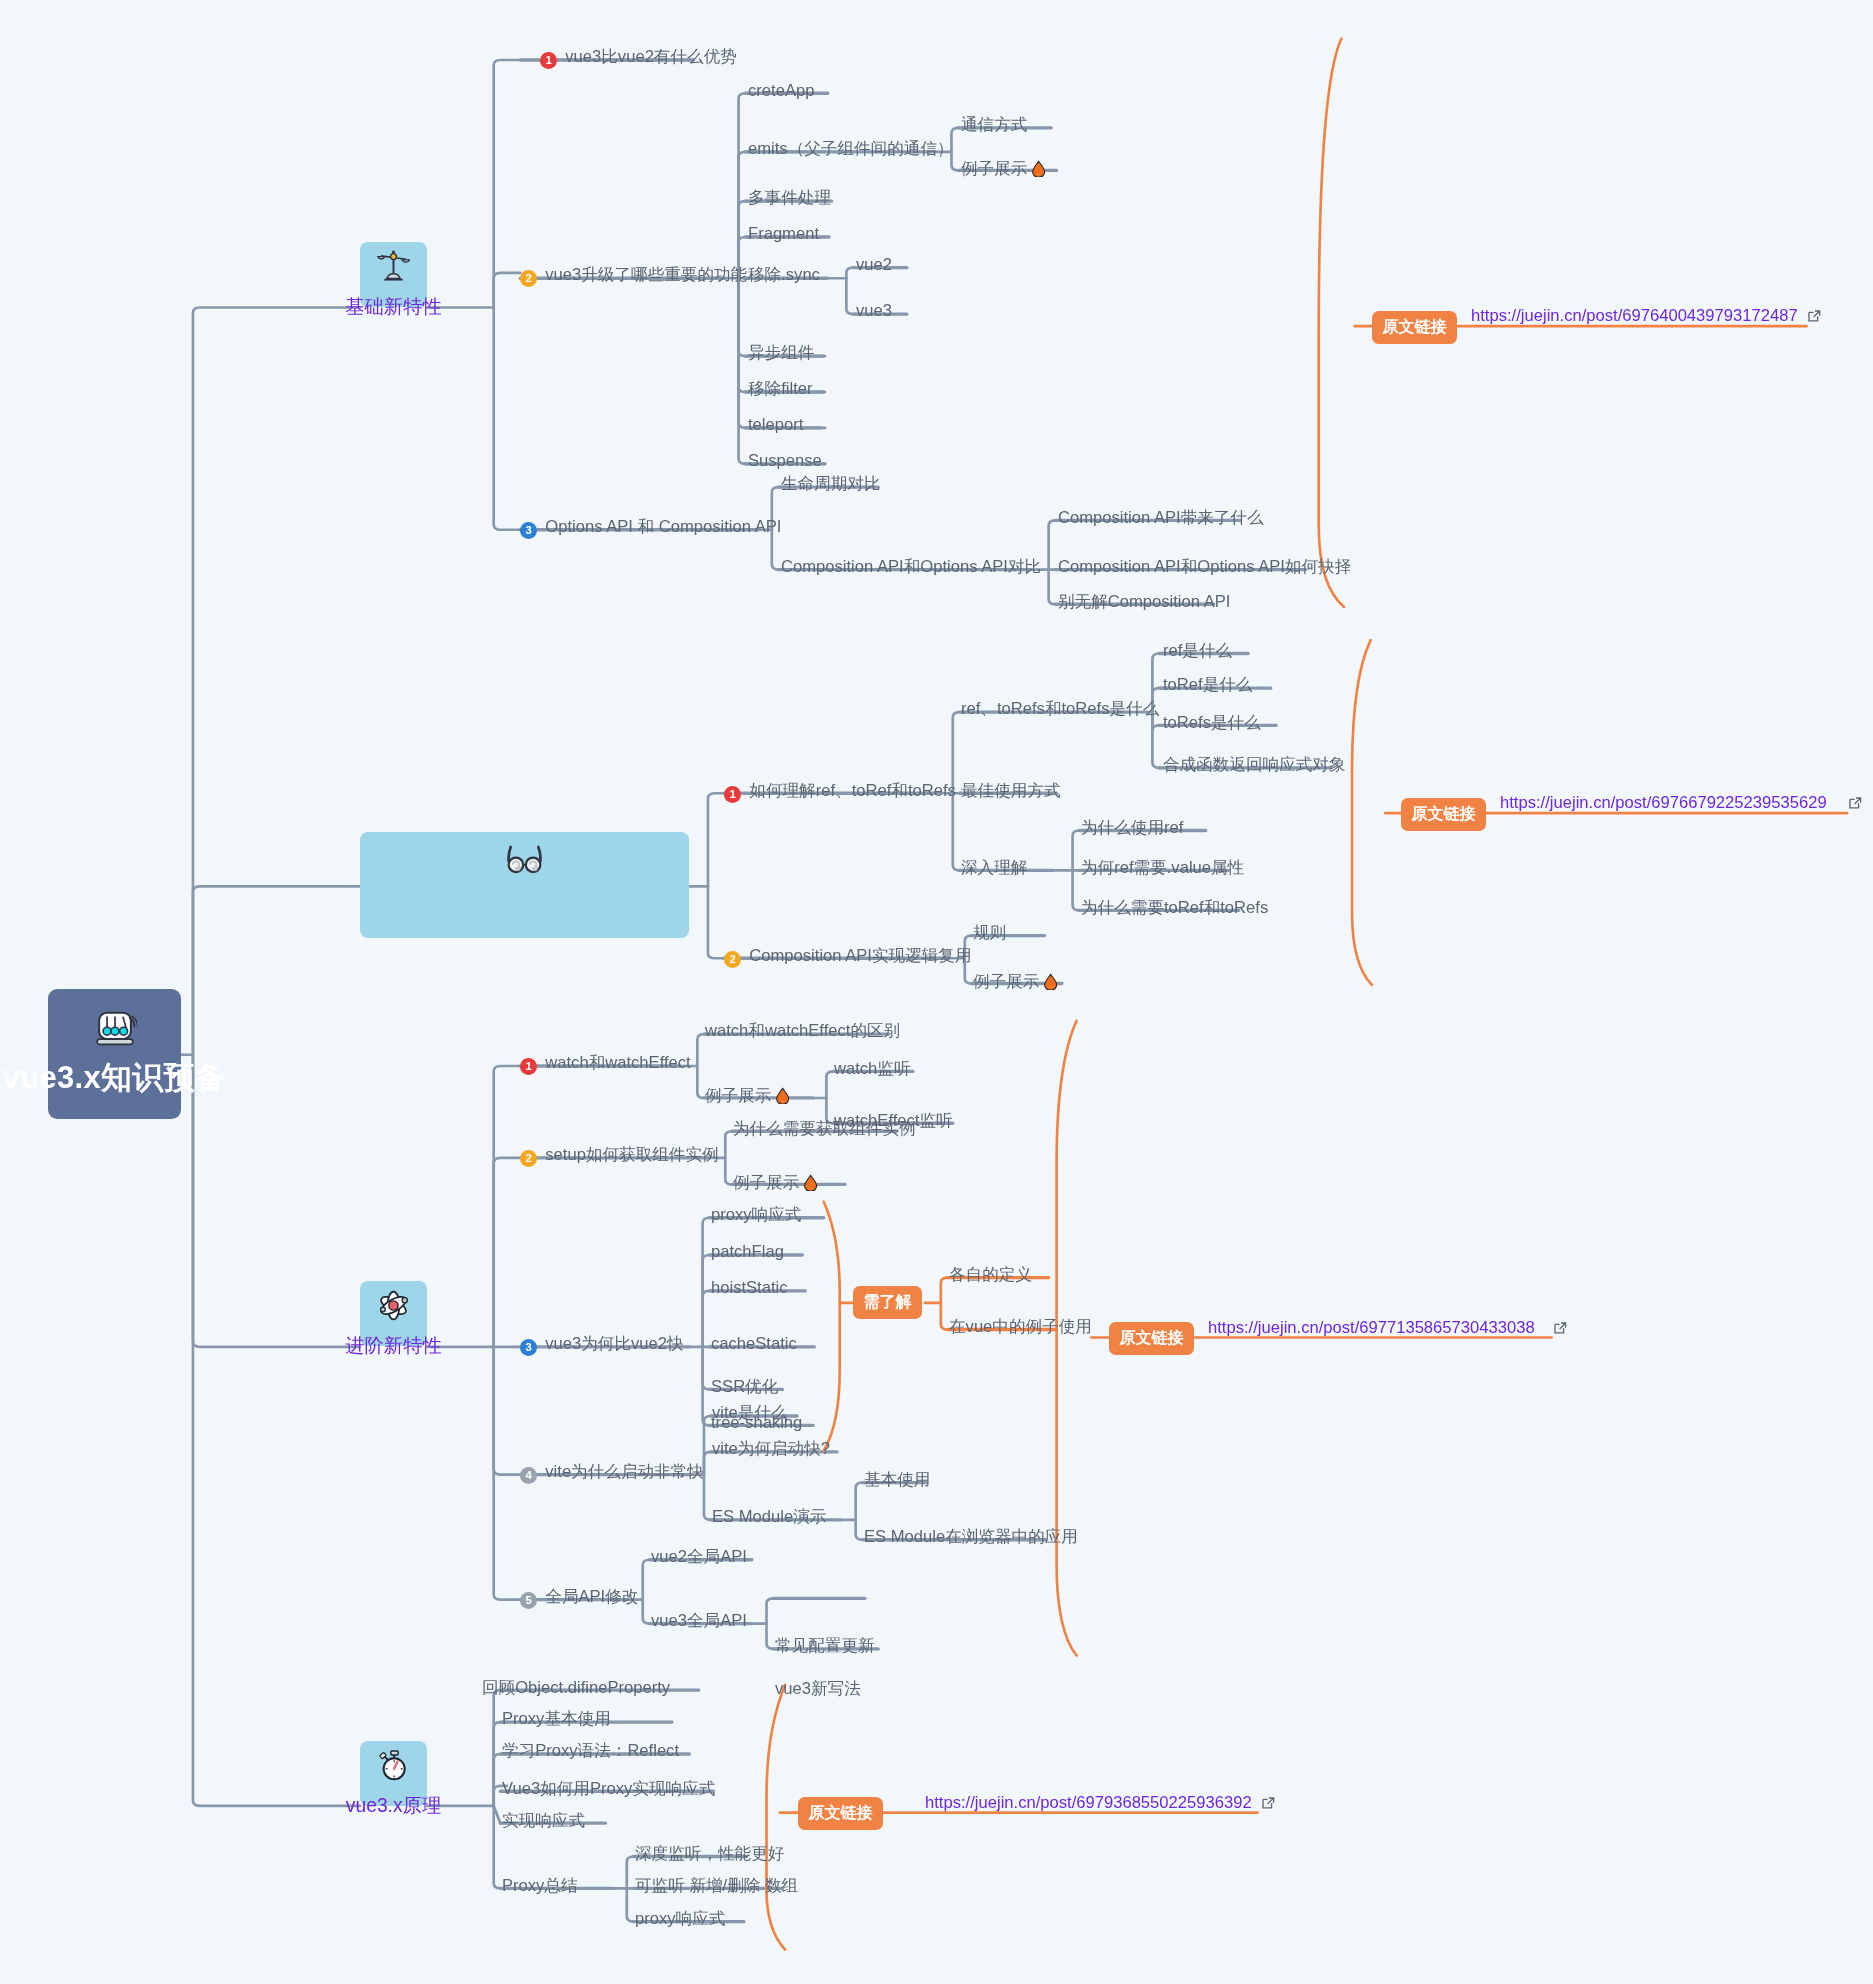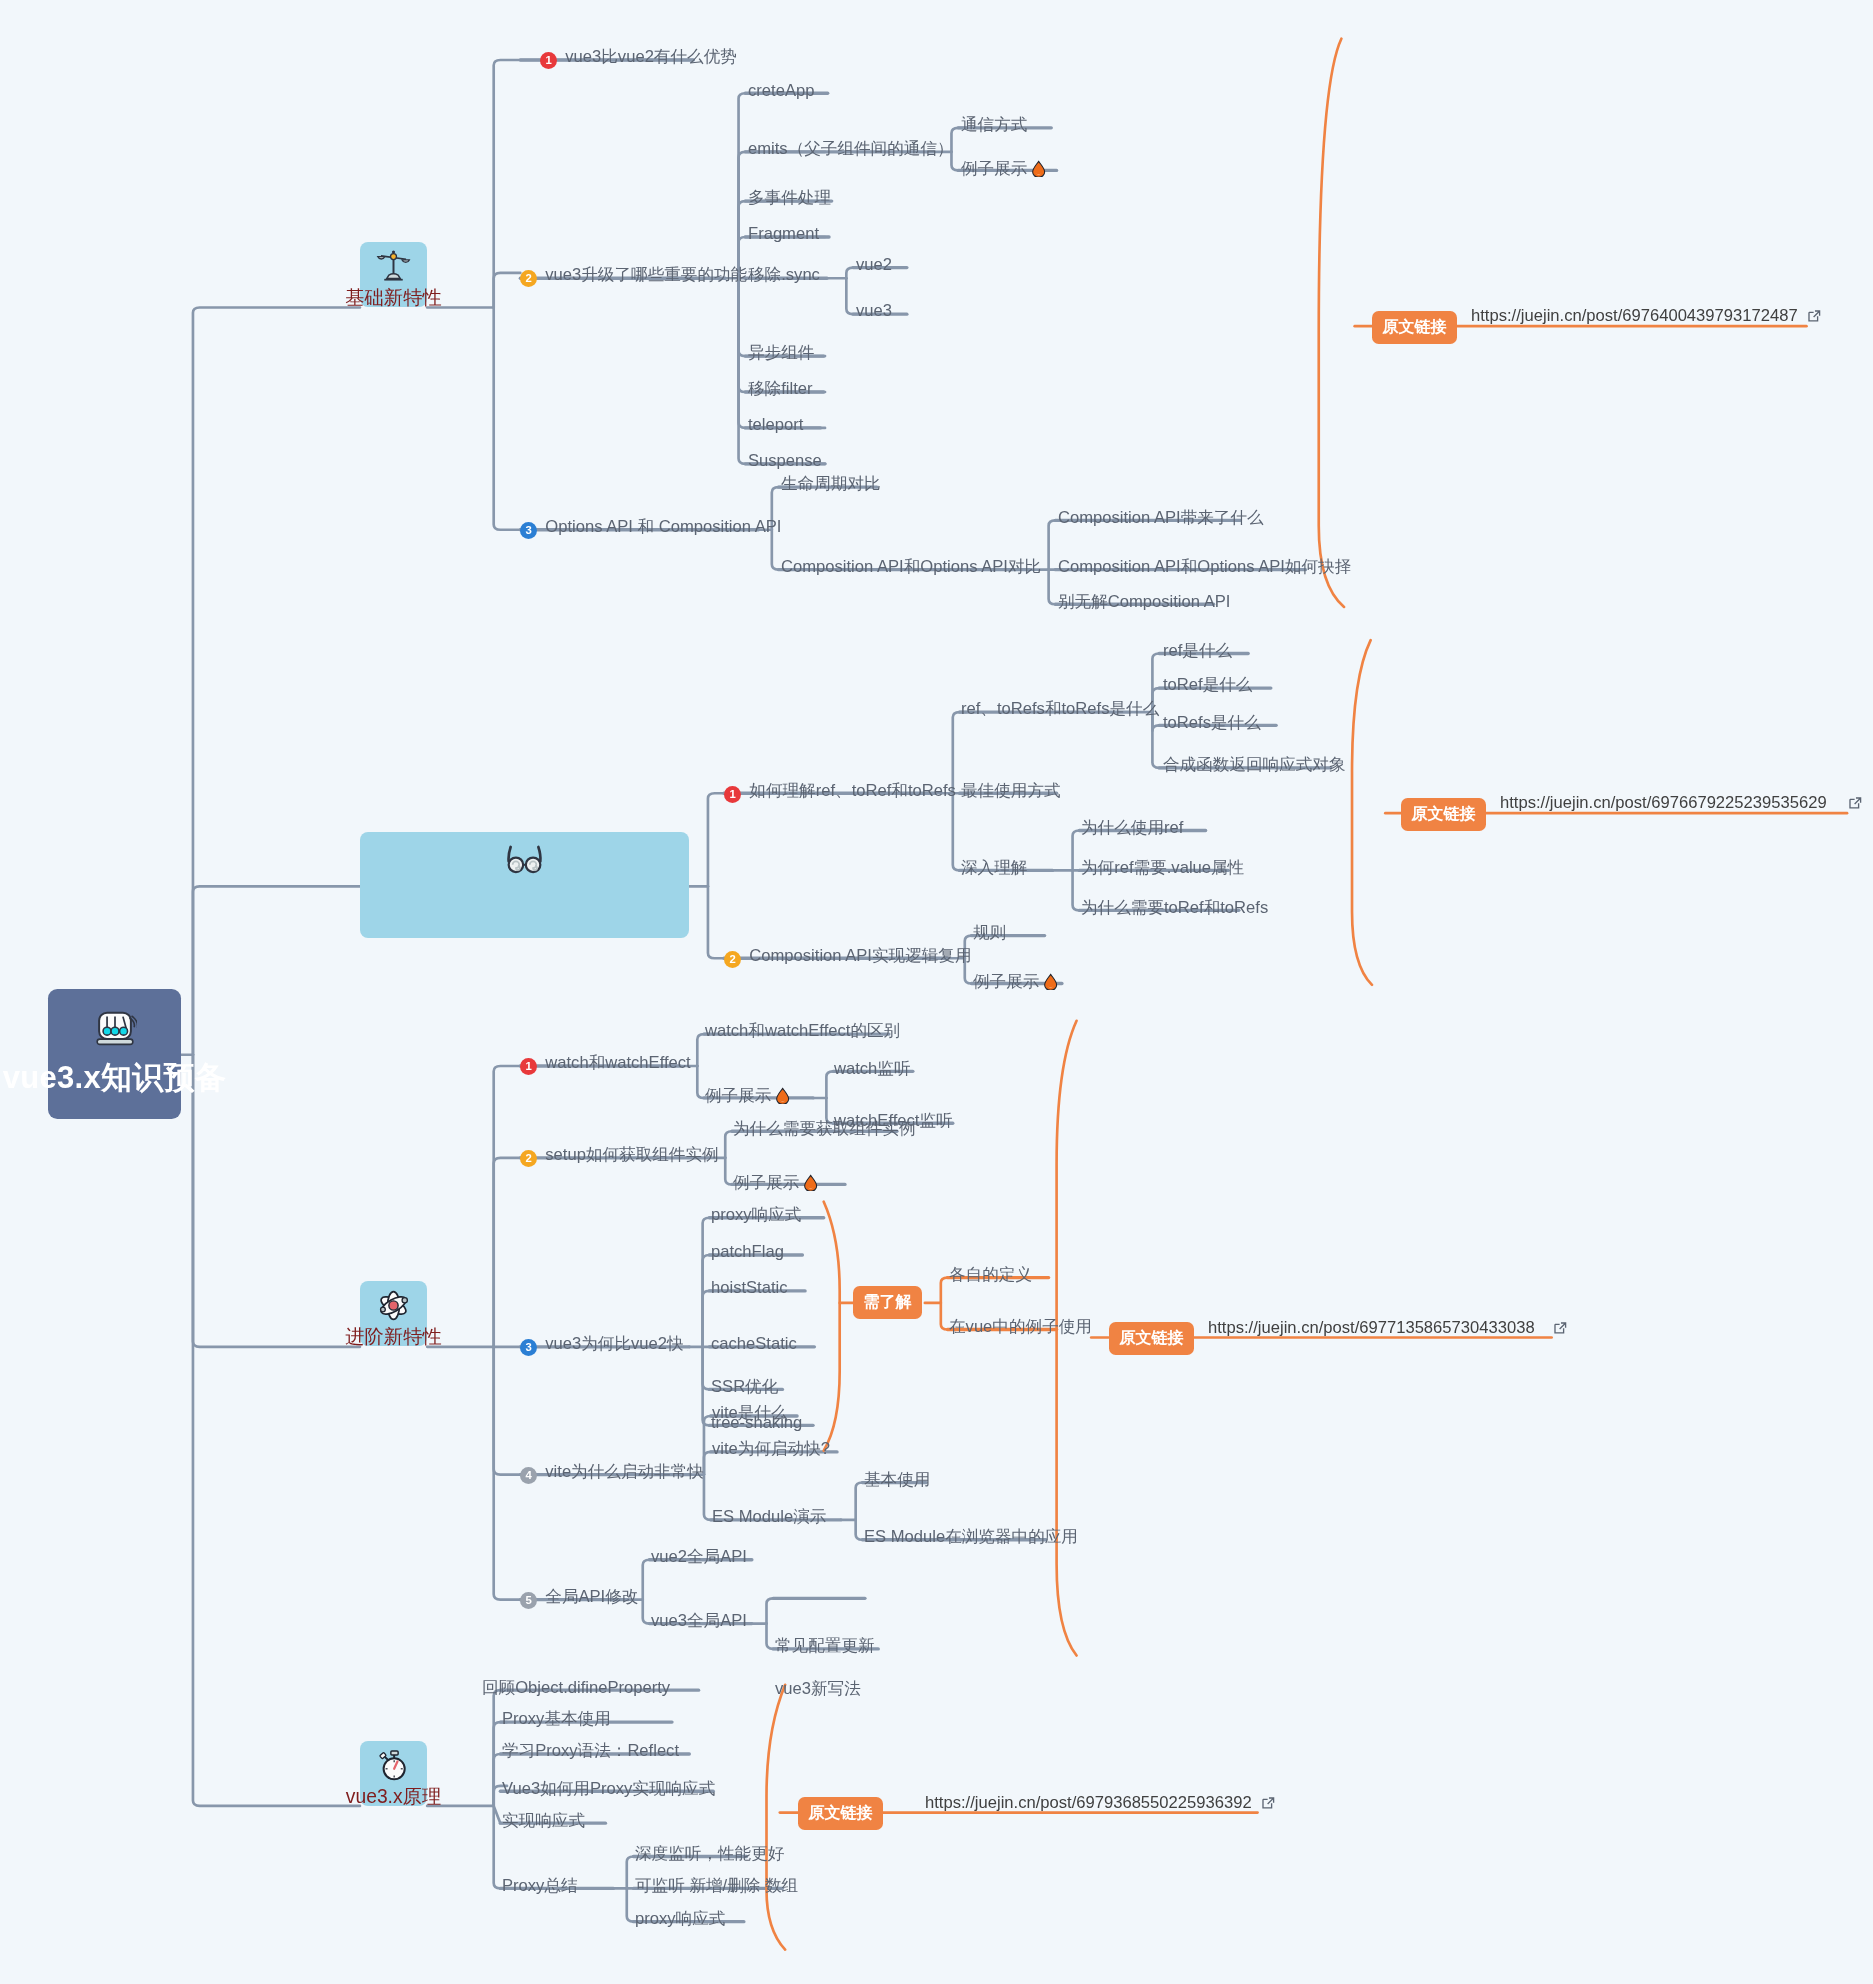--- a/index.html
+++ b/index.html
@@ -31,21 +31,21 @@
   .main-node{
     position:absolute;
     background:#9ed5e8;
     border-radius:8px;
     box-sizing:border-box;
     padding:10.6px 12px 12px 12px;
     display:flex;flex-direction:column;align-items:center;
   }
   .main-node.align-left{align-items:flex-start;}
   .main-label{
-    color:#7f1d1d;font-size:19.3px;line-height:1.35;margin-top:0;white-space:nowrap;
+    color:#6d28d9;font-size:19.3px;line-height:1.35;margin-top:9px;white-space:nowrap;
   }
   .main-label.wrap{white-space:normal;text-align:left;}
 
   
   .topic{
     position:absolute;
     color:#5b6472;
     font-size:16.6px;
     line-height:1;
     white-space:nowrap;
@@ -72,21 +72,21 @@
     color:#fff;font-weight:bold;font-size:16px;
     border-radius:6.7px;
     padding:6px 10.6px;
     white-space:nowrap;
     z-index:6;
   }
 
   
   .url{
     position:absolute;
-    color:#404040;font-size:16.6px;white-space:nowrap;z-index:5;
+    color:#6d28d9;font-size:16.6px;white-space:nowrap;z-index:5;
     display:flex;align-items:center;gap:9.3px;
   }
   .ext-ico{display:inline-block;width:14.6px;height:14.6px;}
 
   
   .flame{display:inline-block;width:17.3px;height:17.3px;vertical-align:-3.3px;margin-left:2.7px;}
 </style>
 </head>
 <body>
 

